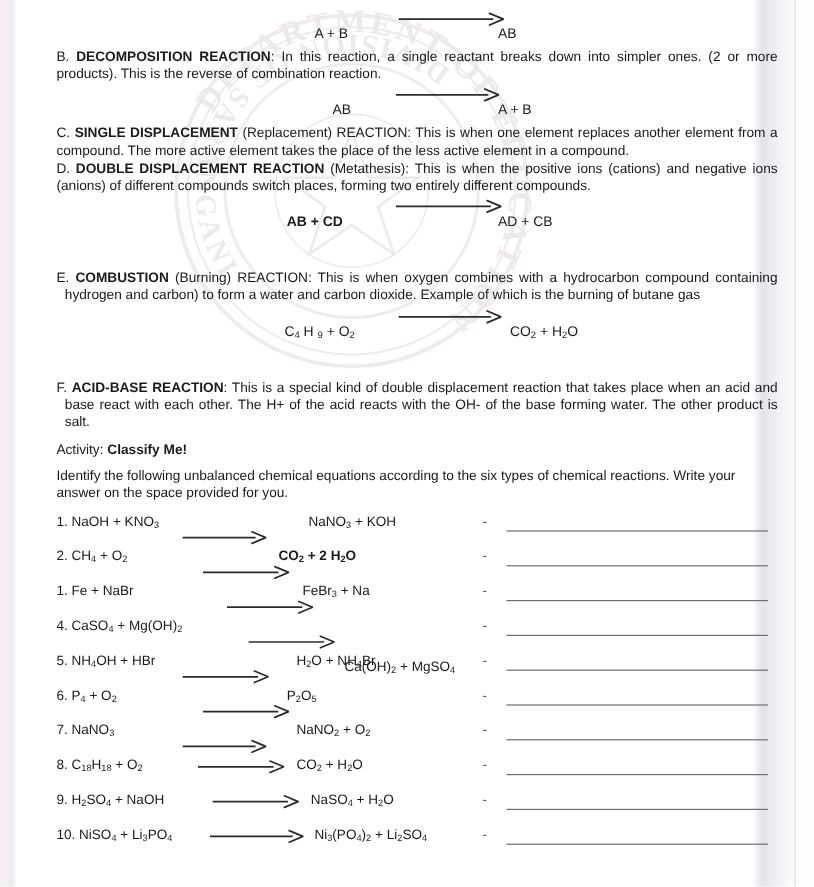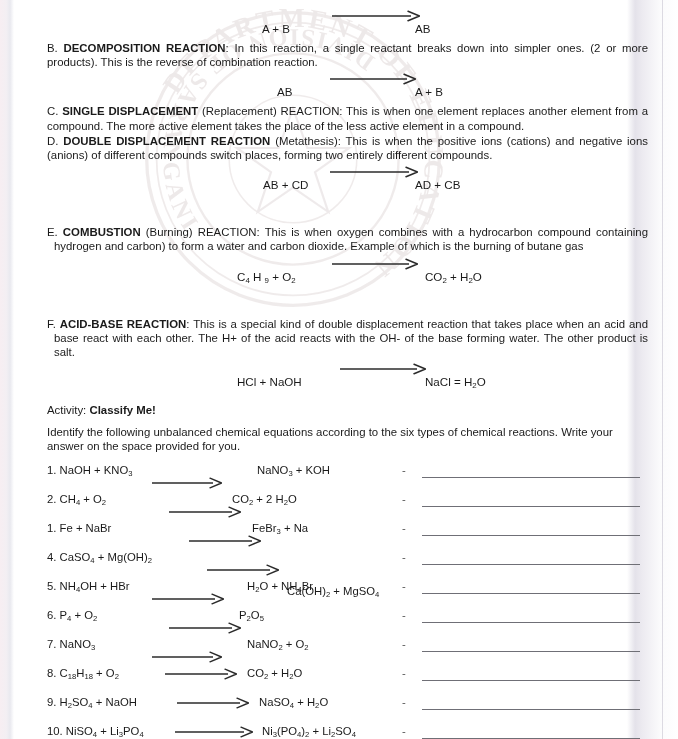--- a/index.html
+++ b/index.html
@@ -206,51 +206,41 @@
             <svg class="arrow-svg" width="86" height="14" viewBox="0 0 86 14">
               <line x1="0" y1="7" x2="77" y2="7" stroke="#2b2b2b" stroke-width="1.5"></line>
               <polyline points="74,2.2 85.5,7 74,11.8" fill="none" stroke="#2b2b2b" stroke-width="1.5" stroke-linecap="round" stroke-linejoin="round"></polyline>
             </svg>
           </span>
           <span class="rhs" style="left: 368px;">A + B</span>
         </div>
         <p class="para"><span>C. </span><b>SINGLE DISPLACEMENT</b><span> (Replacement) REACTION: This is when one element replaces another element from a compound. The more active element takes the place of the less active element in a compound.</span></p>
         <p class="para"><span>D. </span><b>DOUBLE DISPLACEMENT REACTION</b><span> (Metathesis): This is when the positive ions (cations) and negative ions (anions) of different compounds switch places, forming two entirely different compounds.</span></p>
         <div class="eqrow">
-          <span class="lhs" style="left: 216px;">AB + CD</span>
+          <span class="lhs" style="left: 192px; font-weight: bold;">AB + CD</span>
           <span class="arrow" style="left: 283px;">
             <svg class="arrow-svg" width="88" height="14" viewBox="0 0 88 14">
               <line x1="0" y1="7" x2="79" y2="7" stroke="#2b2b2b" stroke-width="1.5"></line>
               <polyline points="76,2.2 87.5,7 76,11.8" fill="none" stroke="#2b2b2b" stroke-width="1.5" stroke-linecap="round" stroke-linejoin="round"></polyline>
             </svg>
           </span>
           <span class="rhs" style="left: 368px;">AD + CB</span>
         </div>
         <p class="para indented"><span>E. </span><b>COMBUSTION</b><span> (Burning) REACTION: This is when oxygen combines with a hydrocarbon compound containing hydrogen and carbon) to form a water and carbon dioxide. Example of which is the burning of butane gas</span></p>
         <div class="eqrow">
           <span class="lhs" style="left: 190px;">C<sub>4</sub> H <sub>9</sub> + O<sub>2</sub></span>
           <span class="arrow" style="left: 285px;">
             <svg class="arrow-svg" width="86" height="14" viewBox="0 0 86 14">
               <line x1="0" y1="7" x2="77" y2="7" stroke="#2b2b2b" stroke-width="1.5"></line>
               <polyline points="74,2.2 85.5,7 74,11.8" fill="none" stroke="#2b2b2b" stroke-width="1.5" stroke-linecap="round" stroke-linejoin="round"></polyline>
             </svg>
           </span>
           <span class="rhs" style="left: 378px;">CO<sub>2</sub> + H<sub>2</sub>O</span>
         </div>
         <p class="para indented"><span>F. </span><b>ACID-BASE REACTION</b><span>: This is a special kind of double displacement reaction that takes place when an acid and base react with each other. The H+ of the acid reacts with the OH- of the base forming water. The other product is salt.</span></p>
-        <div class="eqrow">
-          <span class="lhs" style="left: 190px;">HCl + NaOH</span>
-          <span class="arrow" style="left: 293px;">
-            <svg class="arrow-svg" width="86" height="14" viewBox="0 0 86 14">
-              <line x1="0" y1="7" x2="77" y2="7" stroke="#2b2b2b" stroke-width="1.5"></line>
-              <polyline points="74,2.2 85.5,7 74,11.8" fill="none" stroke="#2b2b2b" stroke-width="1.5" stroke-linecap="round" stroke-linejoin="round"></polyline>
-            </svg>
-          </span>
-          <span class="rhs" style="left: 378px;">NaCl = H<sub>2</sub>O</span>
-        </div>
       </div>
     <div id="activity-host">
         <div class="activity-title"><span>Activity: </span><b>Classify Me!</b></div>
         <p class="instructions">Identify the following unbalanced chemical equations according to the six types of chemical reactions. Write your answer on the space provided for you.</p>
         <div id="problems">
           <div class="prob">
             <span class="pnum">1. NaOH + KNO<sub>3</sub></span>
             <span class="parrow" style="left: 105px; top: 16px;">
               <svg class="arrow-svg" width="70" height="14" viewBox="0 0 70 14">
                 <line x1="0" y1="7" x2="61" y2="7" stroke="#2b2b2b" stroke-width="1.4"></line>
@@ -262,21 +252,21 @@
             <span class="pblank"></span>
           </div>
           <div class="prob">
             <span class="pnum">2. CH<sub>4</sub> + O<sub>2</sub></span>
             <span class="parrow" style="left: 122px; top: 16px;">
               <svg class="arrow-svg" width="72" height="14" viewBox="0 0 72 14">
                 <line x1="0" y1="7" x2="63" y2="7" stroke="#2b2b2b" stroke-width="1.4"></line>
                 <polyline points="60,2.2 71.5,7 60,11.8" fill="none" stroke="#2b2b2b" stroke-width="1.4" stroke-linecap="round" stroke-linejoin="round"></polyline>
               </svg>
             </span>
-            <span class="pprod" style="left: 185px;">CO<sub>2</sub> + 2 H<sub>2</sub>O</span>
+            <span class="pprod" style="left: 185px; font-weight: bold;">CO<sub>2</sub> + 2 H<sub>2</sub>O</span>
             <span class="pdash">-</span>
             <span class="pblank"></span>
           </div>
           <div class="prob">
             <span class="pnum">1. Fe + NaBr</span>
             <span class="parrow" style="left: 142px; top: 16px;">
               <svg class="arrow-svg" width="72" height="14" viewBox="0 0 72 14">
                 <line x1="0" y1="7" x2="63" y2="7" stroke="#2b2b2b" stroke-width="1.4"></line>
                 <polyline points="60,2.2 71.5,7 60,11.8" fill="none" stroke="#2b2b2b" stroke-width="1.4" stroke-linecap="round" stroke-linejoin="round"></polyline>
               </svg>

